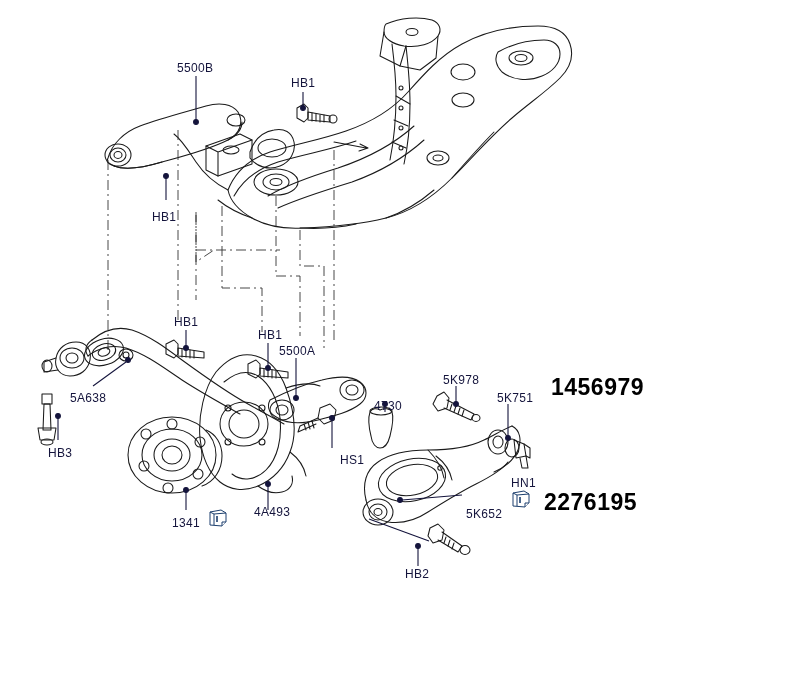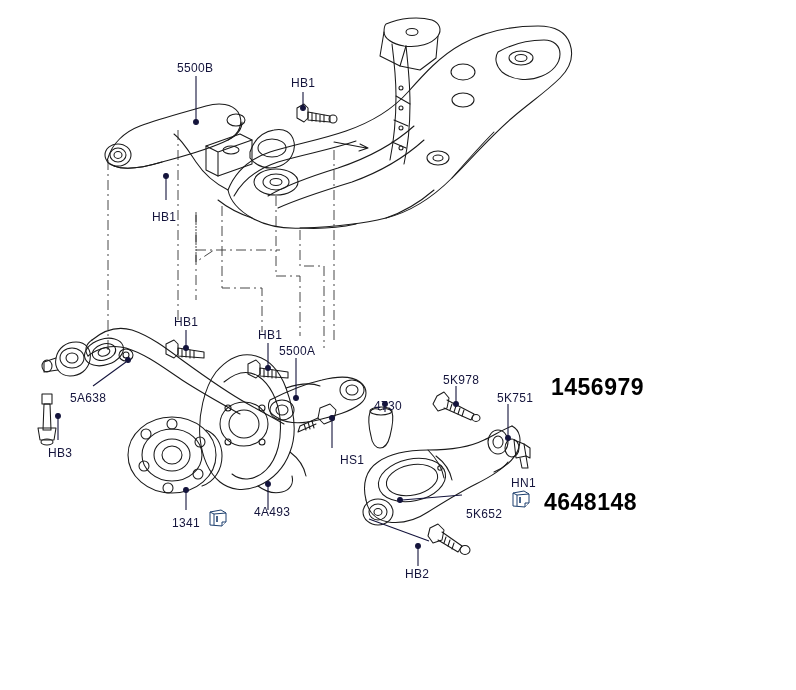--- a/index.html
+++ b/index.html
@@ -294,15 +294,15 @@
 
   <svg class="noteicon" style="left:511px;top:489px;" viewBox="0 0 20 20">
     <path d="M2 4 L13 2 L18 5 L18 14 L14 18 L2 17 Z" fill="url(#noteg)" stroke="#1c3f6e" stroke-width="1"></path>
     <path d="M2 4 L6 6 L6 17" fill="none" stroke="#1c3f6e" stroke-width="1"></path>
     <path d="M6 6 L18 5" fill="none" stroke="#1c3f6e" stroke-width="1"></path>
     <path d="M9 8 L9 14" stroke="#1c3f6e" stroke-width="1.6"></path>
     <path d="M14 18 L14 14 L18 14" fill="#ffffff" stroke="#1c3f6e" stroke-width="1"></path>
   </svg>
 
   <span class="bignum" style="left:551px;top:376px;">1456979</span>
-  <span class="bignum" style="left:544px;top:491px;">4648148</span>
+  <span class="bignum" style="left:544px;top:491px;">2276195</span>
 
 </div>
 
 </body></html>

